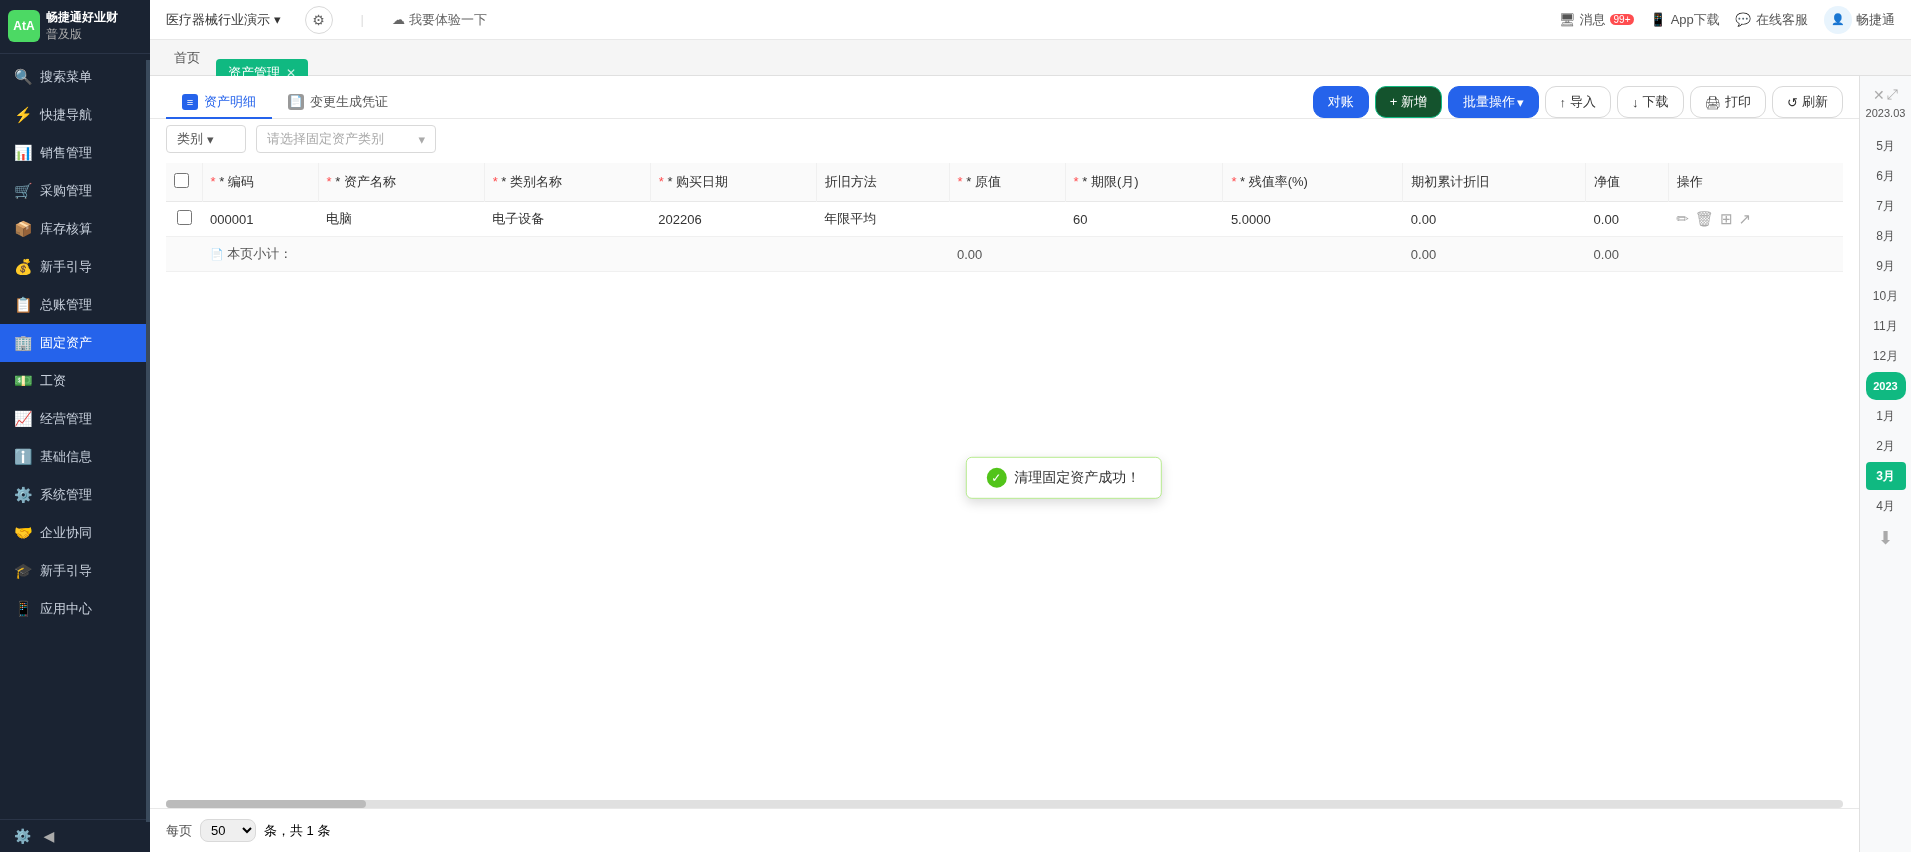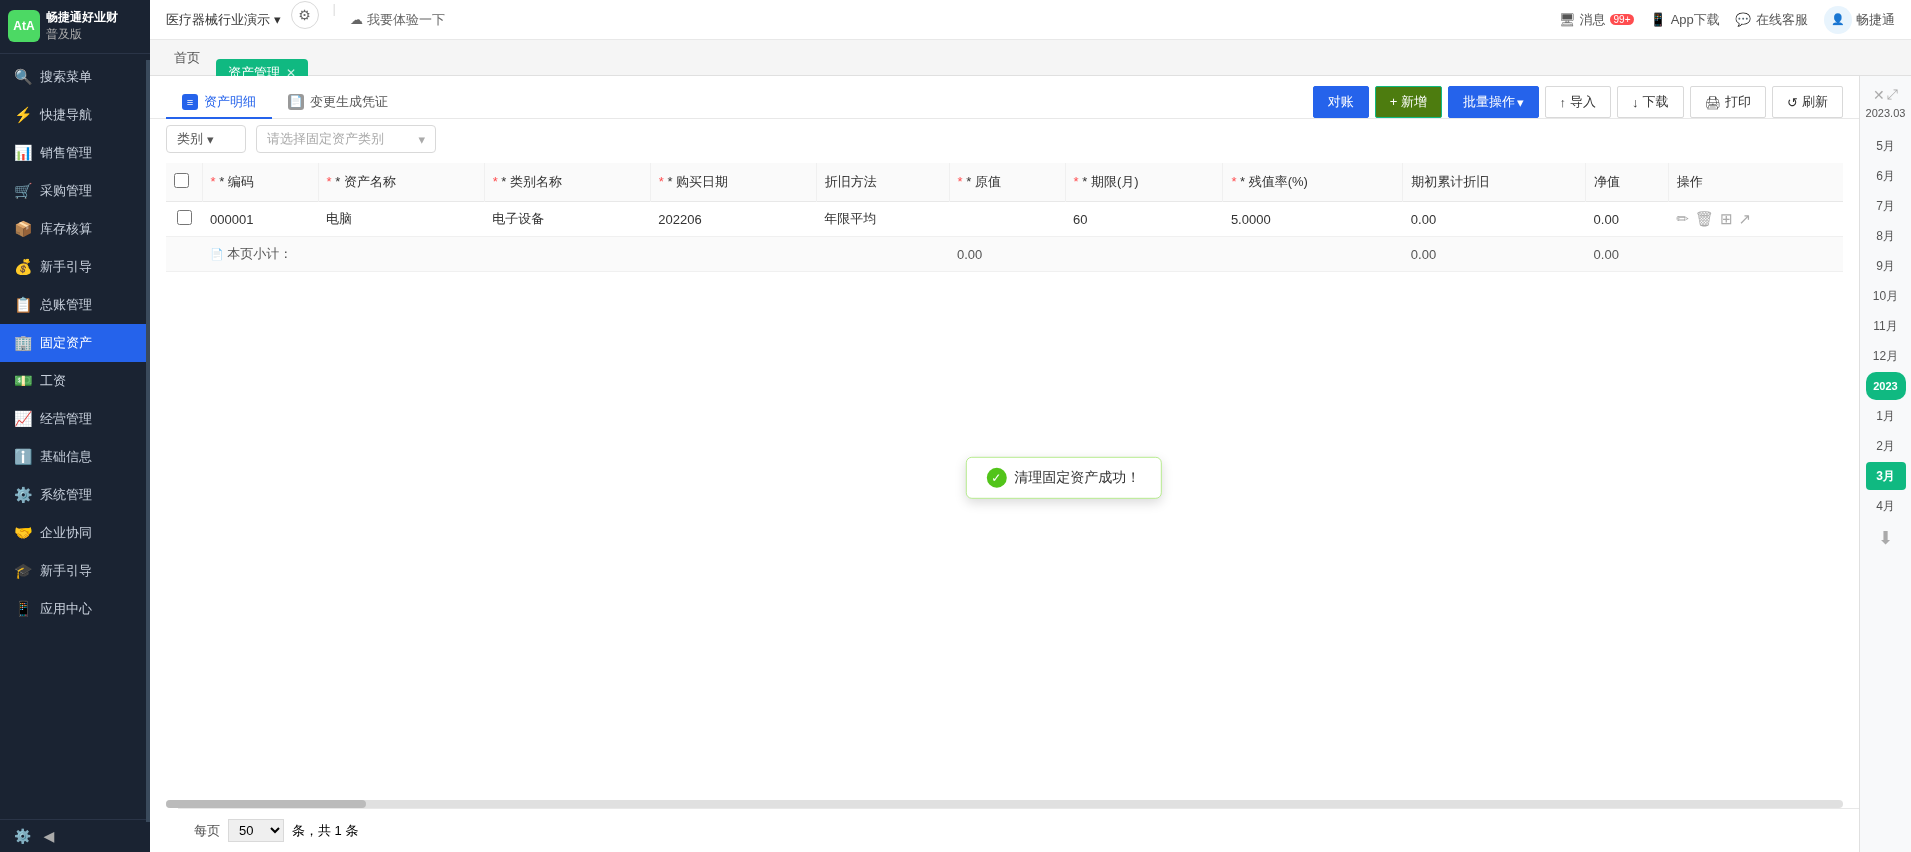--- a/index.html
+++ b/index.html
@@ -69,23 +69,24 @@
       display: flex;
       flex-direction: column;
       overflow: hidden;
     }
 
     
     .topbar {
       background: #fff;
       height: 40px;
       display: flex;
+      align-items: center;
       padding: 1px 16px;
       border-bottom: 1px solid #e8e8e8;
-      gap: 10px;
+      gap: 24px;
       flex-shrink: 0;
     }
     .topbar-company {
       display: flex;
       align-items: center;
       gap: 4px;
       color: #333;
       font-size: 13px;
       cursor: pointer;
     }
@@ -204,31 +205,31 @@
       display: flex;
       align-items: center;
       justify-content: center;
       font-size: 11px;
     }
     .sub-tab.active .sub-tab-icon { background: #2563eb; color: #fff; }
     .sub-tab:not(.active) .sub-tab-icon { background: #999; color: #fff; }
     .btn {
       height: 32px;
       padding: 0 14px;
-      border-radius: 2px;
+      border-radius: 11px;
       border: 1px solid #d9d9d9;
       background: #fff;
       cursor: pointer;
       font-size: 13px;
       display: flex;
       align-items: center;
       gap: 4px;
       color: #333;
     }
-    .btn-primary { background: #4d7c0f; color: #fff; border-color: #10b981; }
+    .btn-primary { background: #14532d; color: #fff; border-color: #10b981; }
     .btn-blue { background: #2563eb; color: #fff; border-color: #2563eb; }
     .btn-batch {
       background: #2563eb;
       color: #fff;
       border-color: #2563eb;
       display: flex;
       align-items: center;
       gap: 2px;
     }
 
@@ -337,26 +338,25 @@
     }
 
     
     .pagination {
       padding: 10px 16px;
       display: flex;
       align-items: center;
       gap: 8px;
       border-top: 1px solid #e8e8e8;
       flex-shrink: 0;
-      margin-left: 28px;
     }
     .per-page-label { color: #555; font-size: 13px; }
     .per-page-select {
       border: 1px solid #d9d9d9;
-      border-radius: 0;
+      border-radius: 8px;
       padding: 2px 6px;
       font-size: 13px;
       cursor: pointer;
     }
 
     
     .right-panel {
       width: 52px;
       background: #f8f9fa;
       border-left: 1px solid #e0e0e0;

